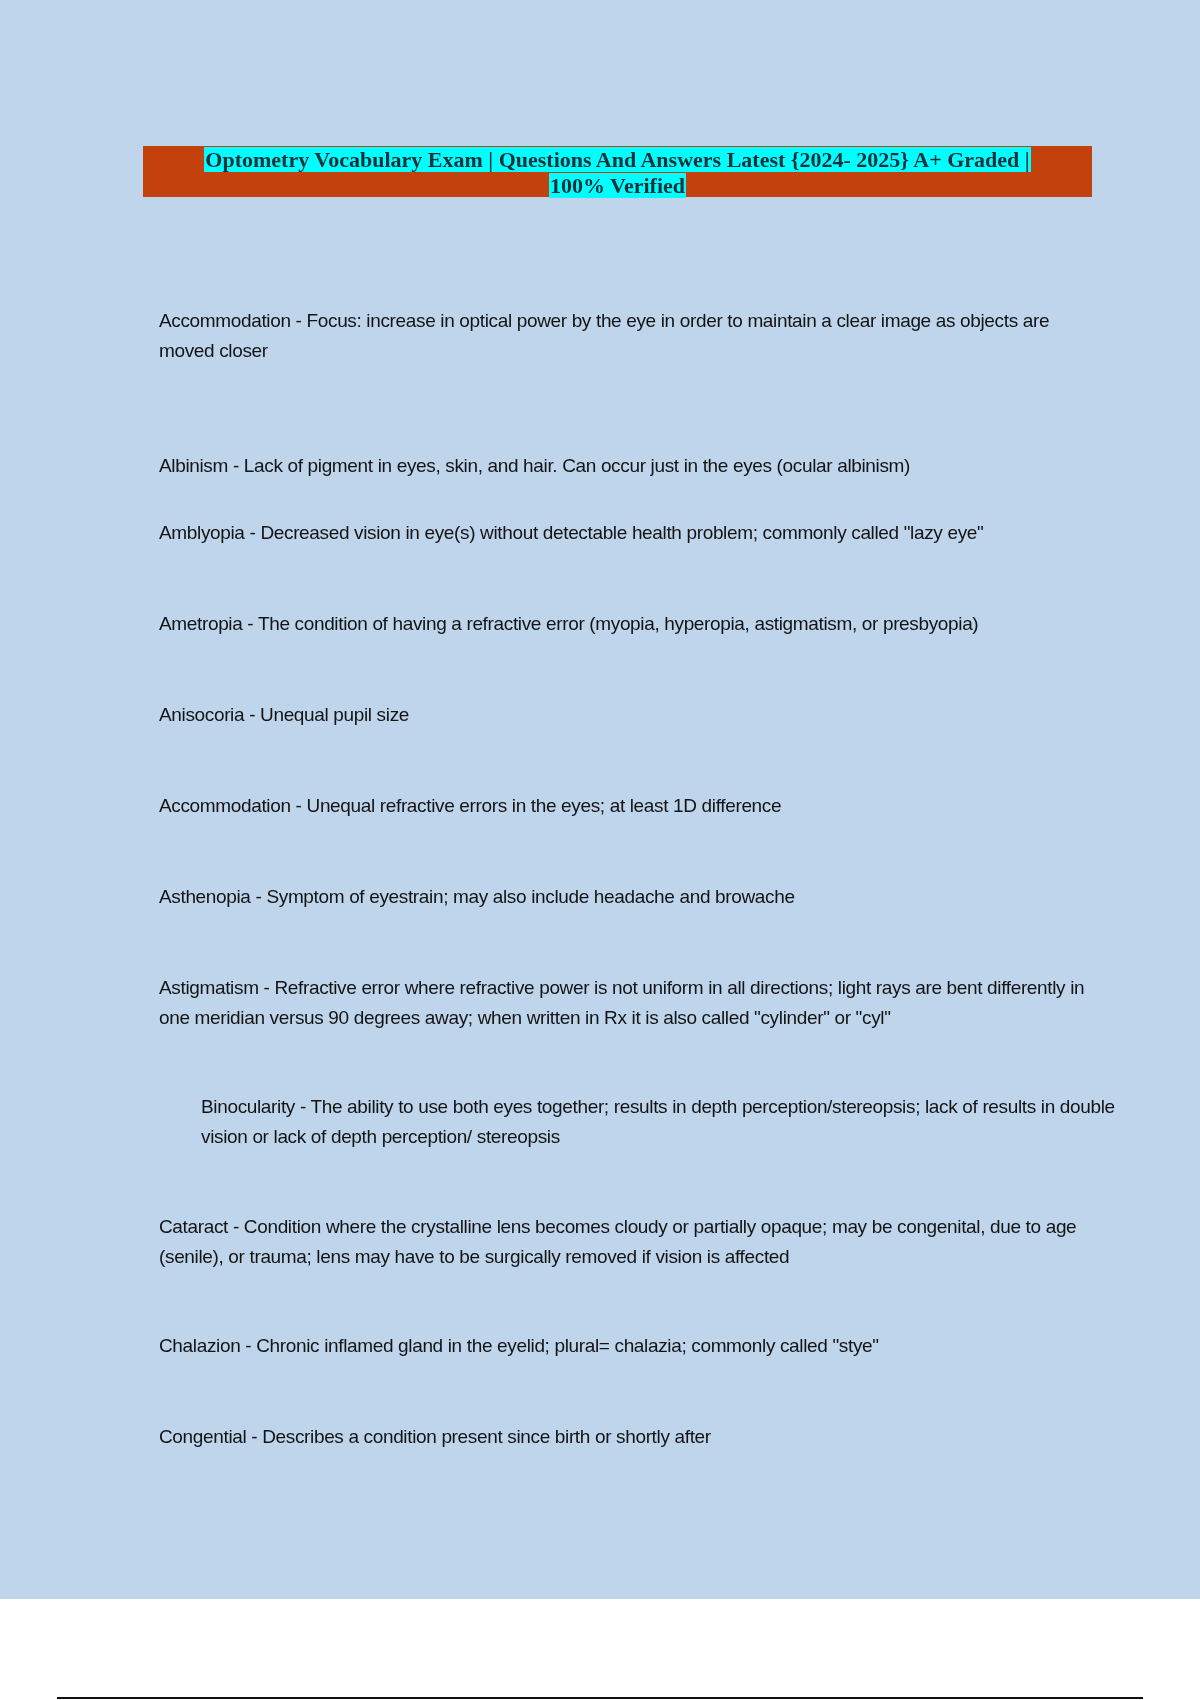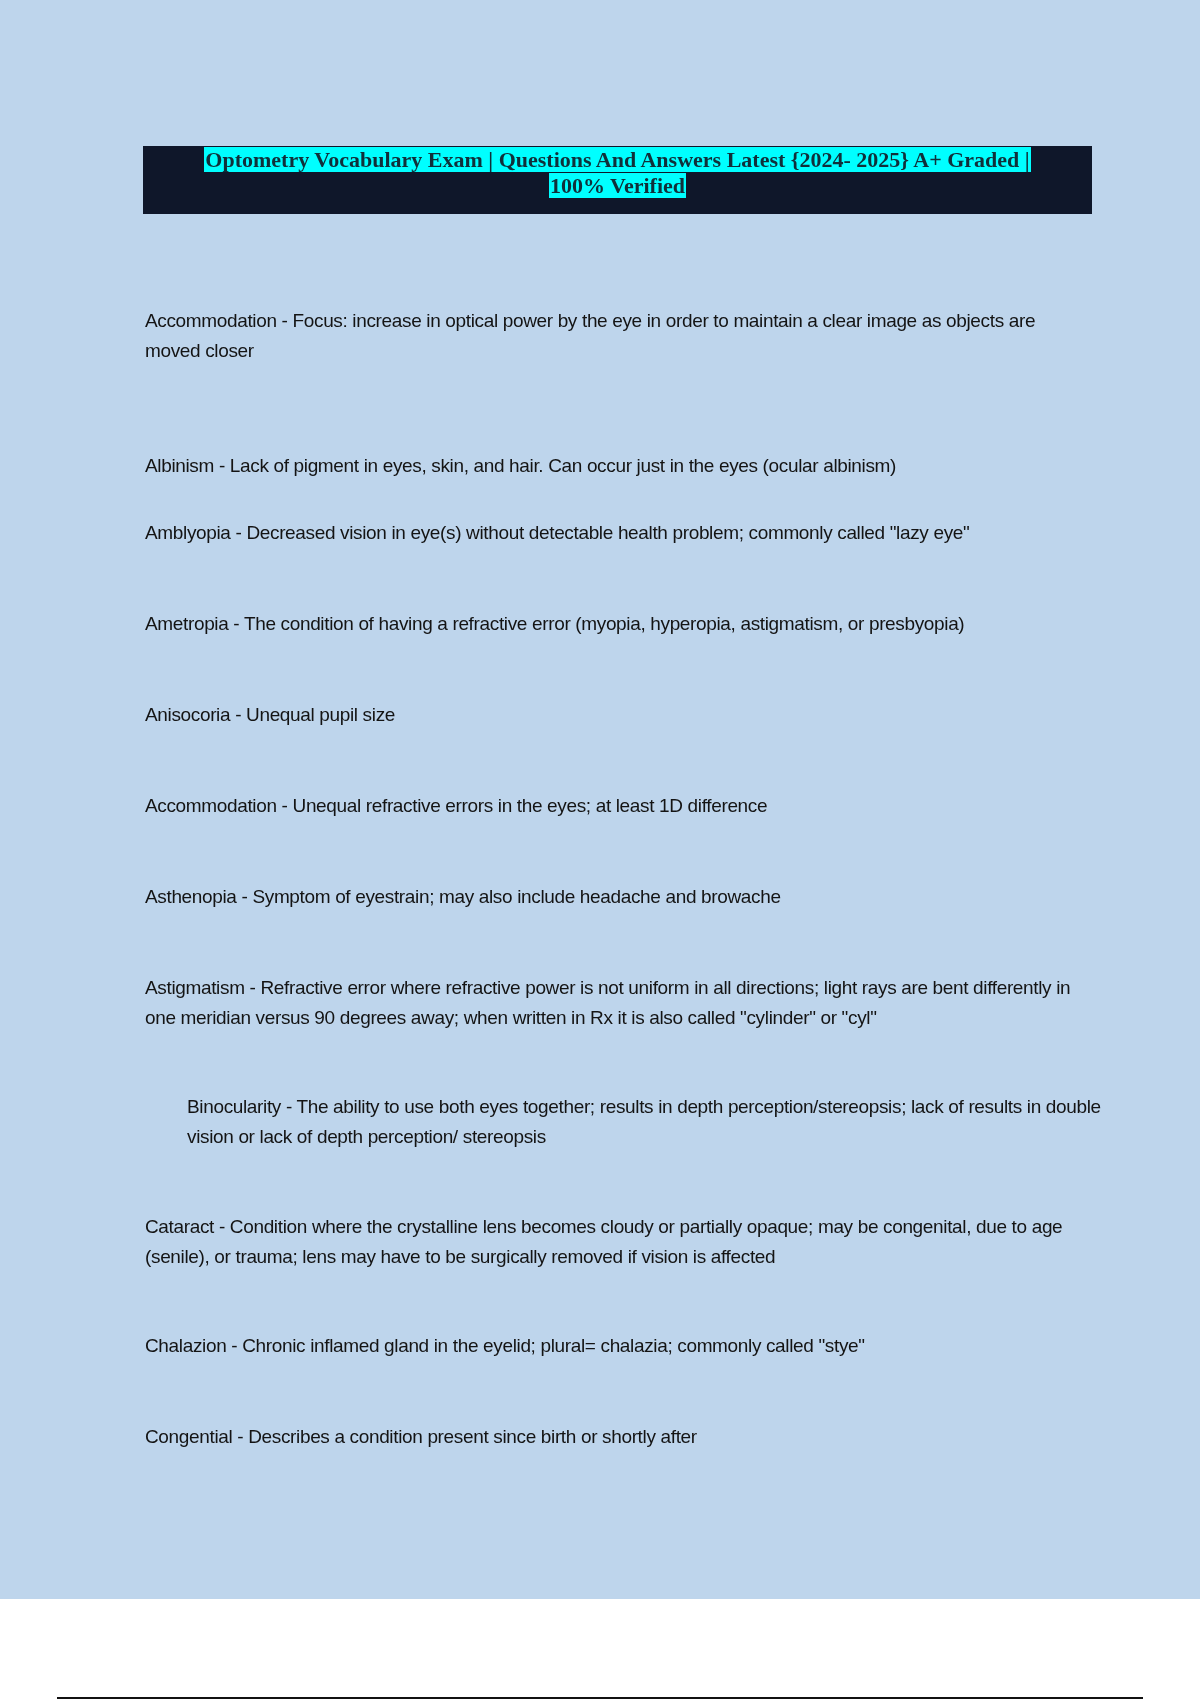--- a/index.html
+++ b/index.html
@@ -15,22 +15,22 @@
       left: 0; top: 0;
       width: 1200px;
       height: 1599px;
       background: #BED5EC;
     }
     .title-box {
       position: absolute;
       left: 143px;
       top: 146px;
       width: 949px;
-      height: 68px;
-      background: #0f172a;
+      height: 51px;
+      background: #c2410c;
       text-align: center;
       font-family: "Liberation Serif", "DejaVu Serif", serif;
       font-weight: bold;
       font-size: 22px;
       line-height: 26px;
       color: #10303a;
       padding-top: 1px;
       box-sizing: border-box;
     }
     .title-box .hl {
@@ -45,21 +45,21 @@
       top: 306px;
       width: 950px;
       font-family: "Liberation Sans", "DejaVu Sans", sans-serif;
       font-size: 19px;
       line-height: 30px;
       color: #141414;
       letter-spacing: -0.35px;
     }
     .entry {
       position: absolute;
-      left: 0;
+      left: 14px;
       width: 950px;
       margin: 0;
     }
     .bottom-rule {
       position: absolute;
       left: 57px;
       top: 1697px;
       width: 1086px;
       height: 2px;
       background: #111111;

